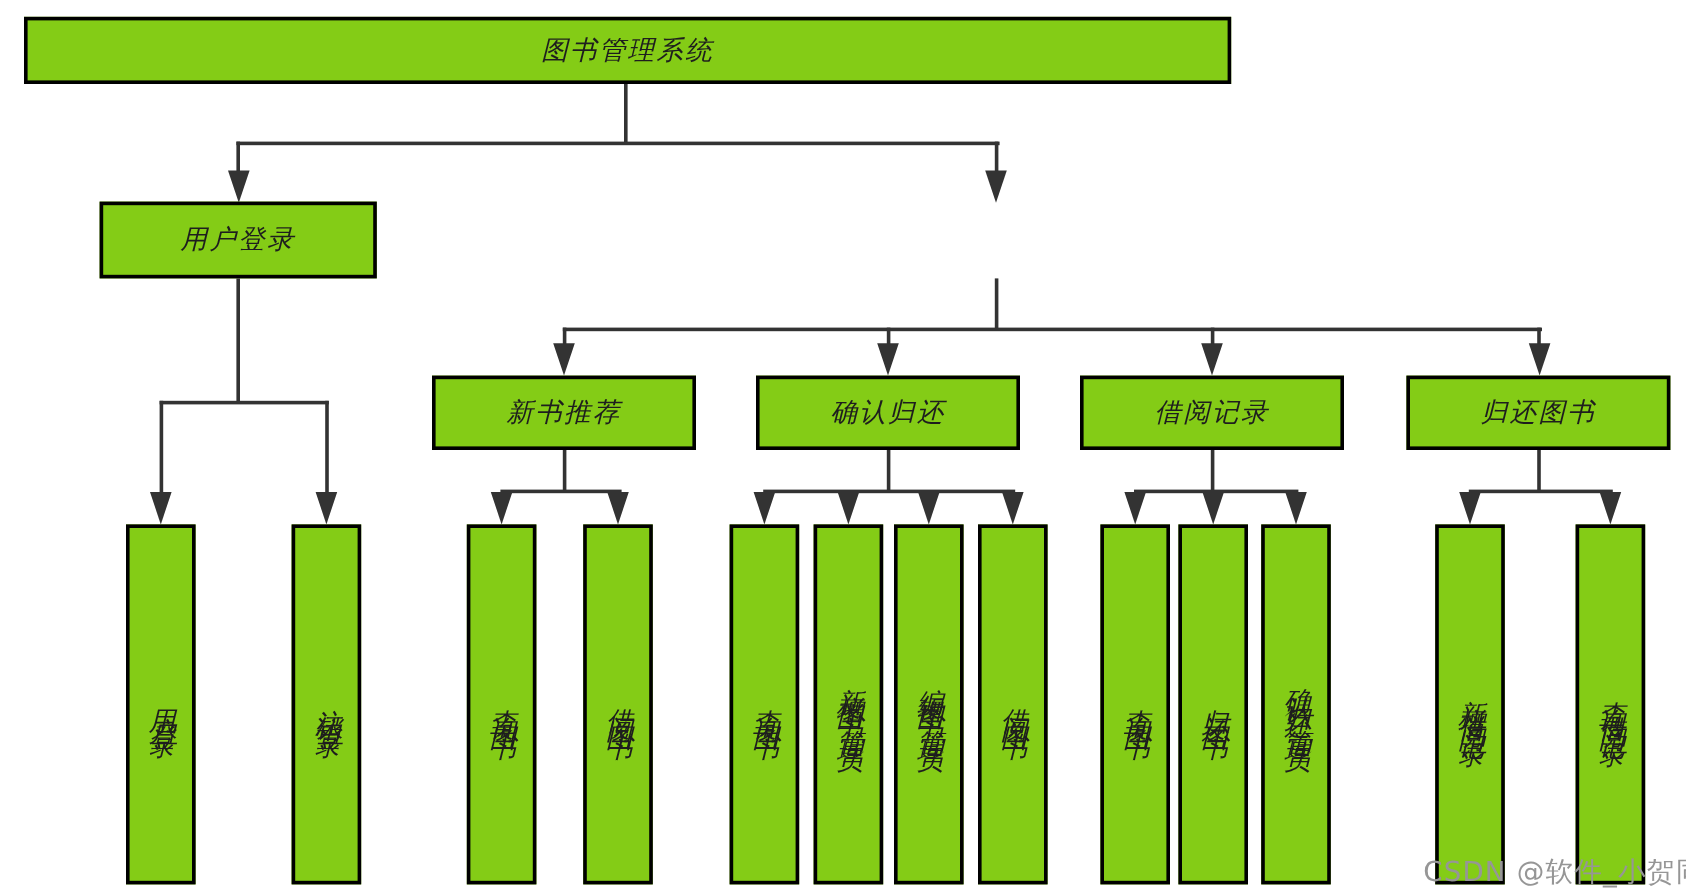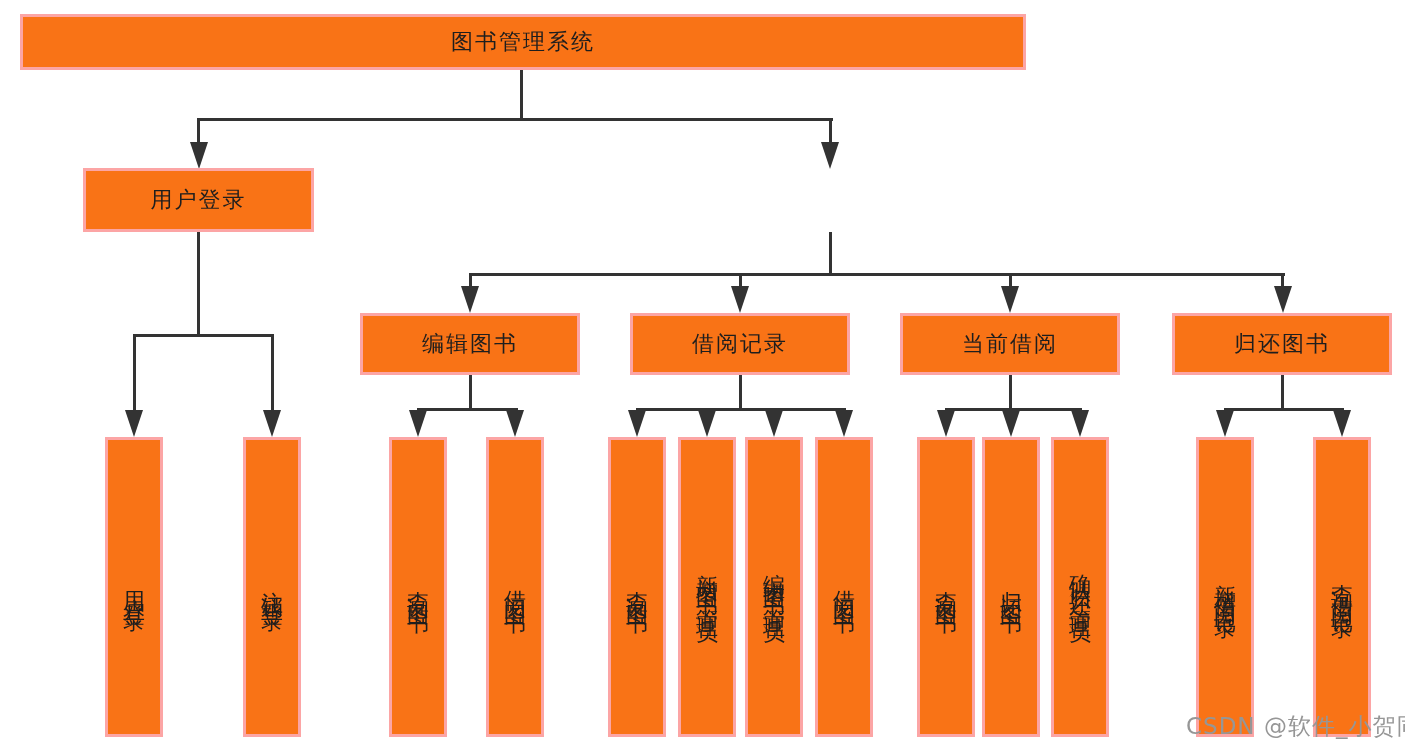--- a/index.html
+++ b/index.html
@@ -2,23 +2,23 @@
 <html><head>
 <meta charset="utf-8">
 <title>Diagram</title>
 <style>
   html,body{margin:0;padding:0;background:#ffffff;}
   .canvas{
     position:relative;width:1405px;height:747px;background:#ffffff;overflow:hidden;
     font-family:"DejaVu Sans","Liberation Sans",sans-serif;
   }
   .node{
-    position:absolute;box-sizing:border-box;background:#f97316;
-    border:3px solid #fca5a5;display:flex;align-items:center;justify-content:center;
-    font-size:22px;color:#1e1e1e;letter-spacing:2px;text-align:center;
+    position:absolute;box-sizing:border-box;background:#84cc16;
+    border:3px solid #000000;display:flex;align-items:center;justify-content:center;
+    font-size:22px;color:#1e1e1e;letter-spacing:2px;text-align:center;font-style:italic;
   }
   .leaf{
     writing-mode:vertical-rl;text-orientation:upright;
     letter-spacing:7px;line-height:1;font-size:22px;
   }
   .hline{position:absolute;height:3px;background:#333333;}
   .vline{position:absolute;width:3px;background:#333333;}
   .arrow{
     position:absolute;width:0;height:0;
     border-left:9px solid transparent;border-right:9px solid transparent;
@@ -56,23 +56,23 @@
   <div class="hline" style="left:469px;top:273px;width:816px;"></div>
   <div class="vline" style="left:469px;top:273px;height:14px;"></div>
   <div class="arrow" style="left:461px;top:286px;"></div>
   <div class="vline" style="left:739px;top:273px;height:14px;"></div>
   <div class="arrow" style="left:731px;top:286px;"></div>
   <div class="vline" style="left:1009px;top:273px;height:14px;"></div>
   <div class="arrow" style="left:1001px;top:286px;"></div>
   <div class="vline" style="left:1281px;top:273px;height:14px;"></div>
   <div class="arrow" style="left:1274px;top:286px;"></div>
 
-  <div class="node" style="left:360px;top:313px;width:220px;height:62px;">编辑图书</div>
-  <div class="node" style="left:630px;top:313px;width:220px;height:62px;">借阅记录</div>
-  <div class="node" style="left:900px;top:313px;width:220px;height:62px;">当前借阅</div>
+  <div class="node" style="left:360px;top:313px;width:220px;height:62px;">新书推荐</div>
+  <div class="node" style="left:630px;top:313px;width:220px;height:62px;">确认归还</div>
+  <div class="node" style="left:900px;top:313px;width:220px;height:62px;">借阅记录</div>
   <div class="node" style="left:1172px;top:313px;width:220px;height:62px;">归还图书</div>
 
   <div class="vline" style="left:469px;top:375px;height:35px;"></div>
   <div class="hline" style="left:417px;top:408px;width:101px;"></div>
   <div class="arrow" style="left:409px;top:410px;"></div>
   <div class="arrow" style="left:506px;top:410px;"></div>
 
   <div class="vline" style="left:739px;top:375px;height:35px;"></div>
   <div class="hline" style="left:636px;top:408px;width:210px;"></div>
   <div class="arrow" style="left:628px;top:410px;"></div>

